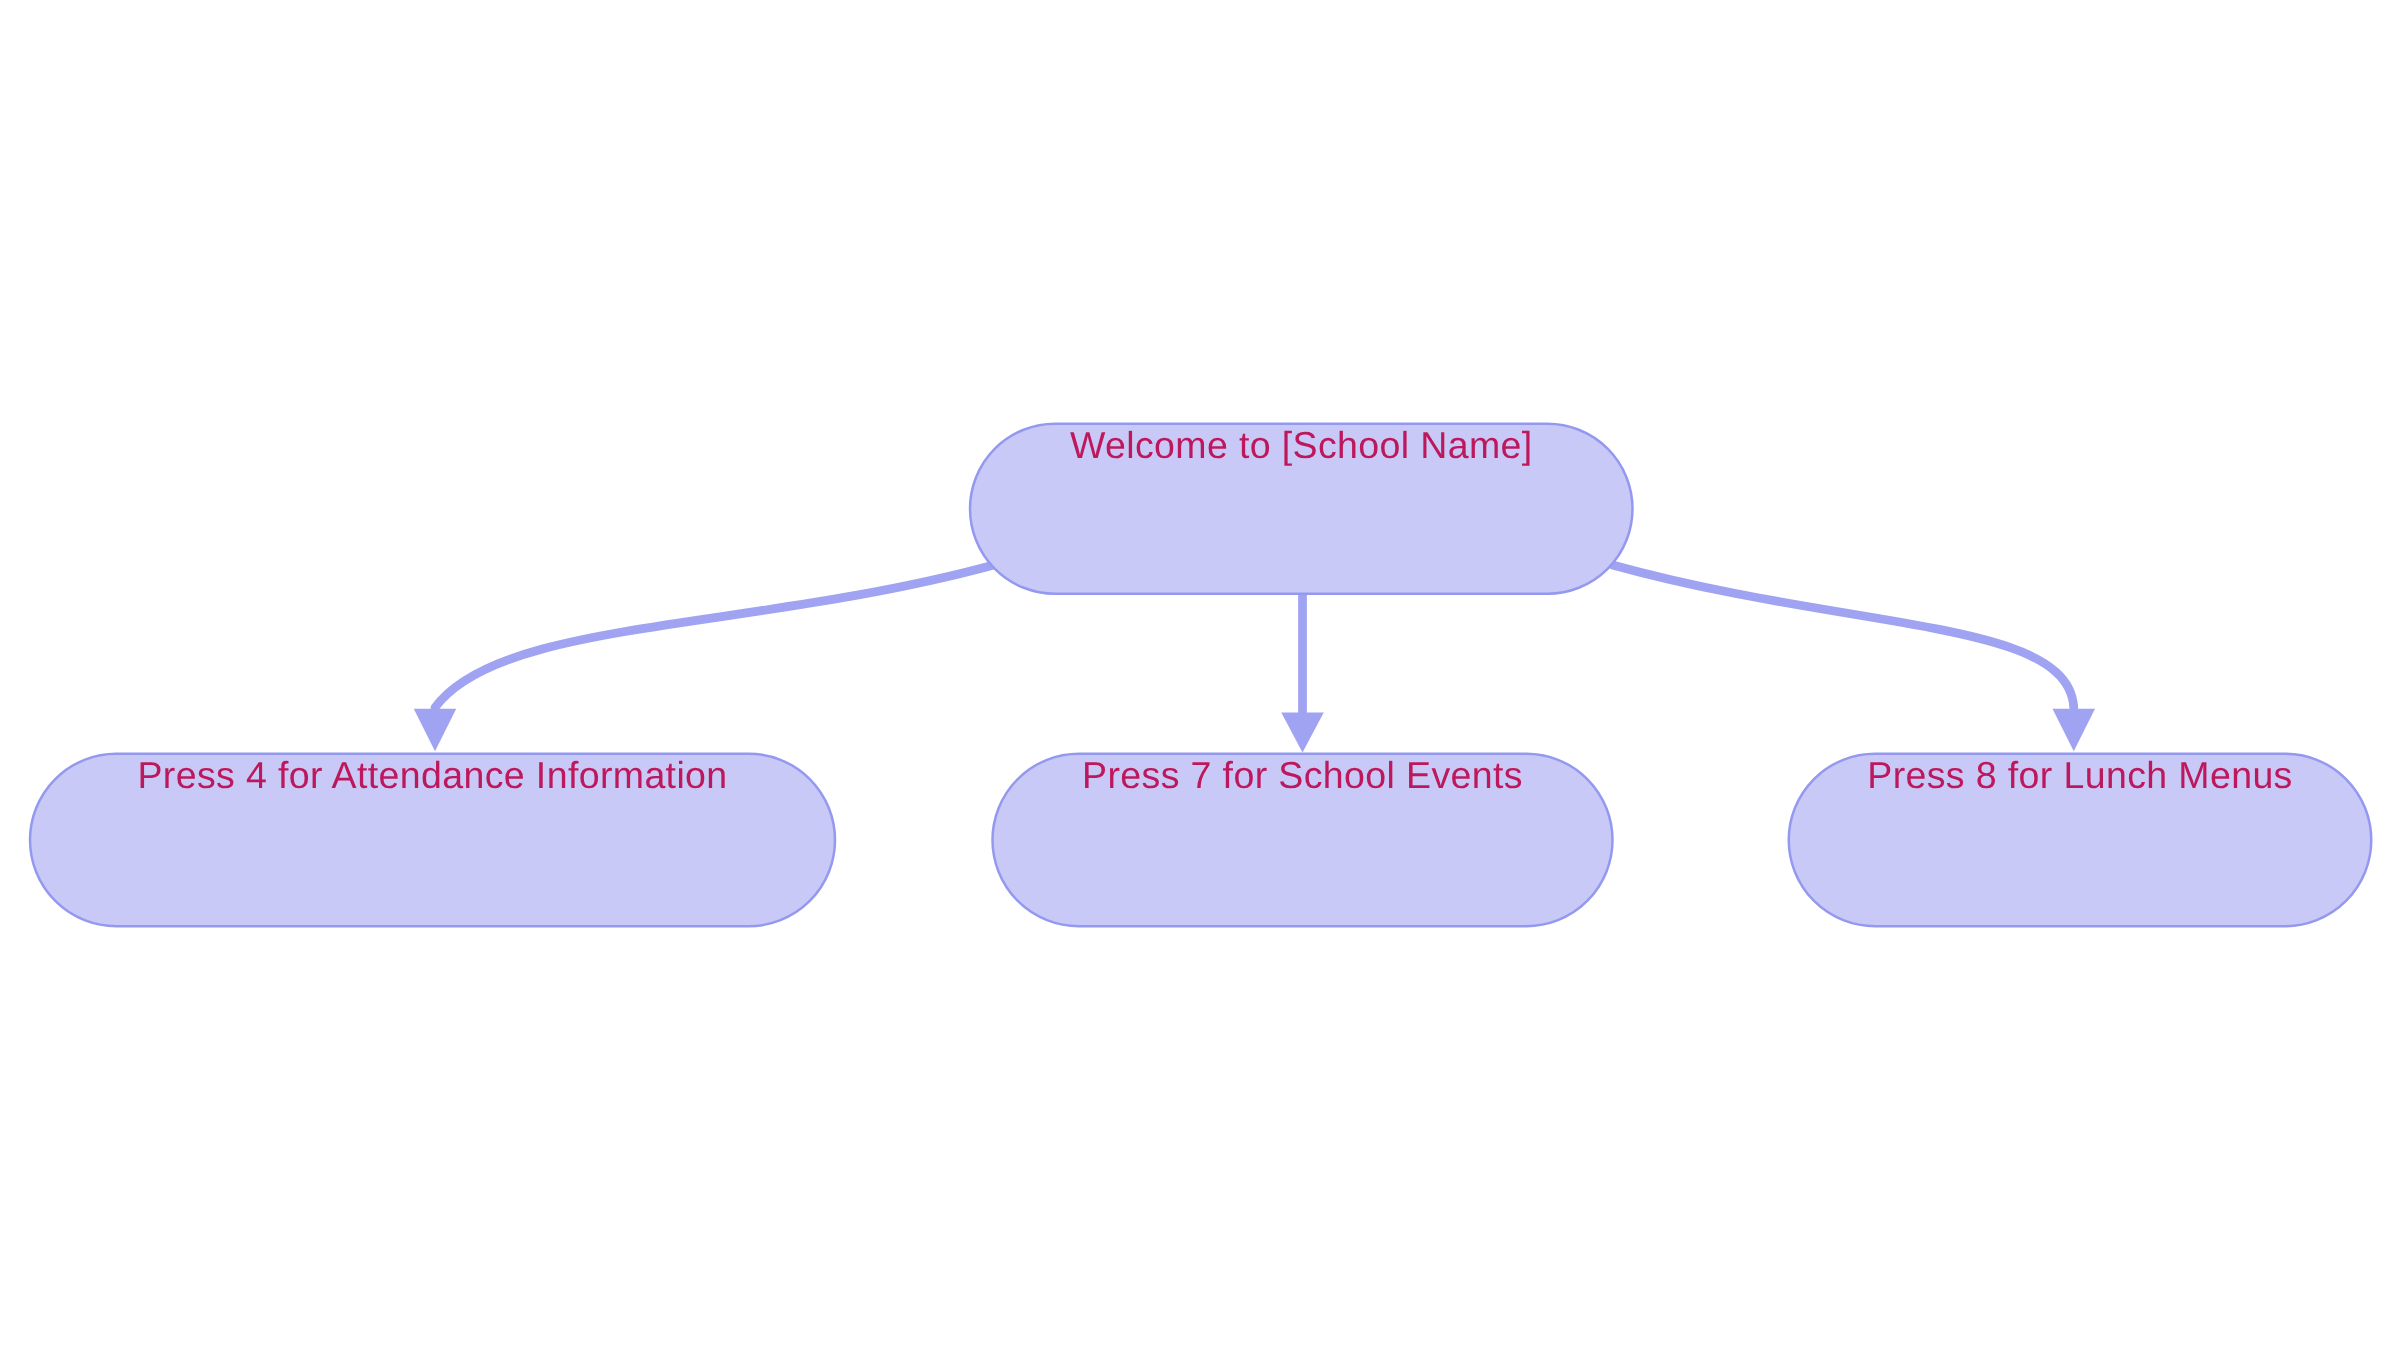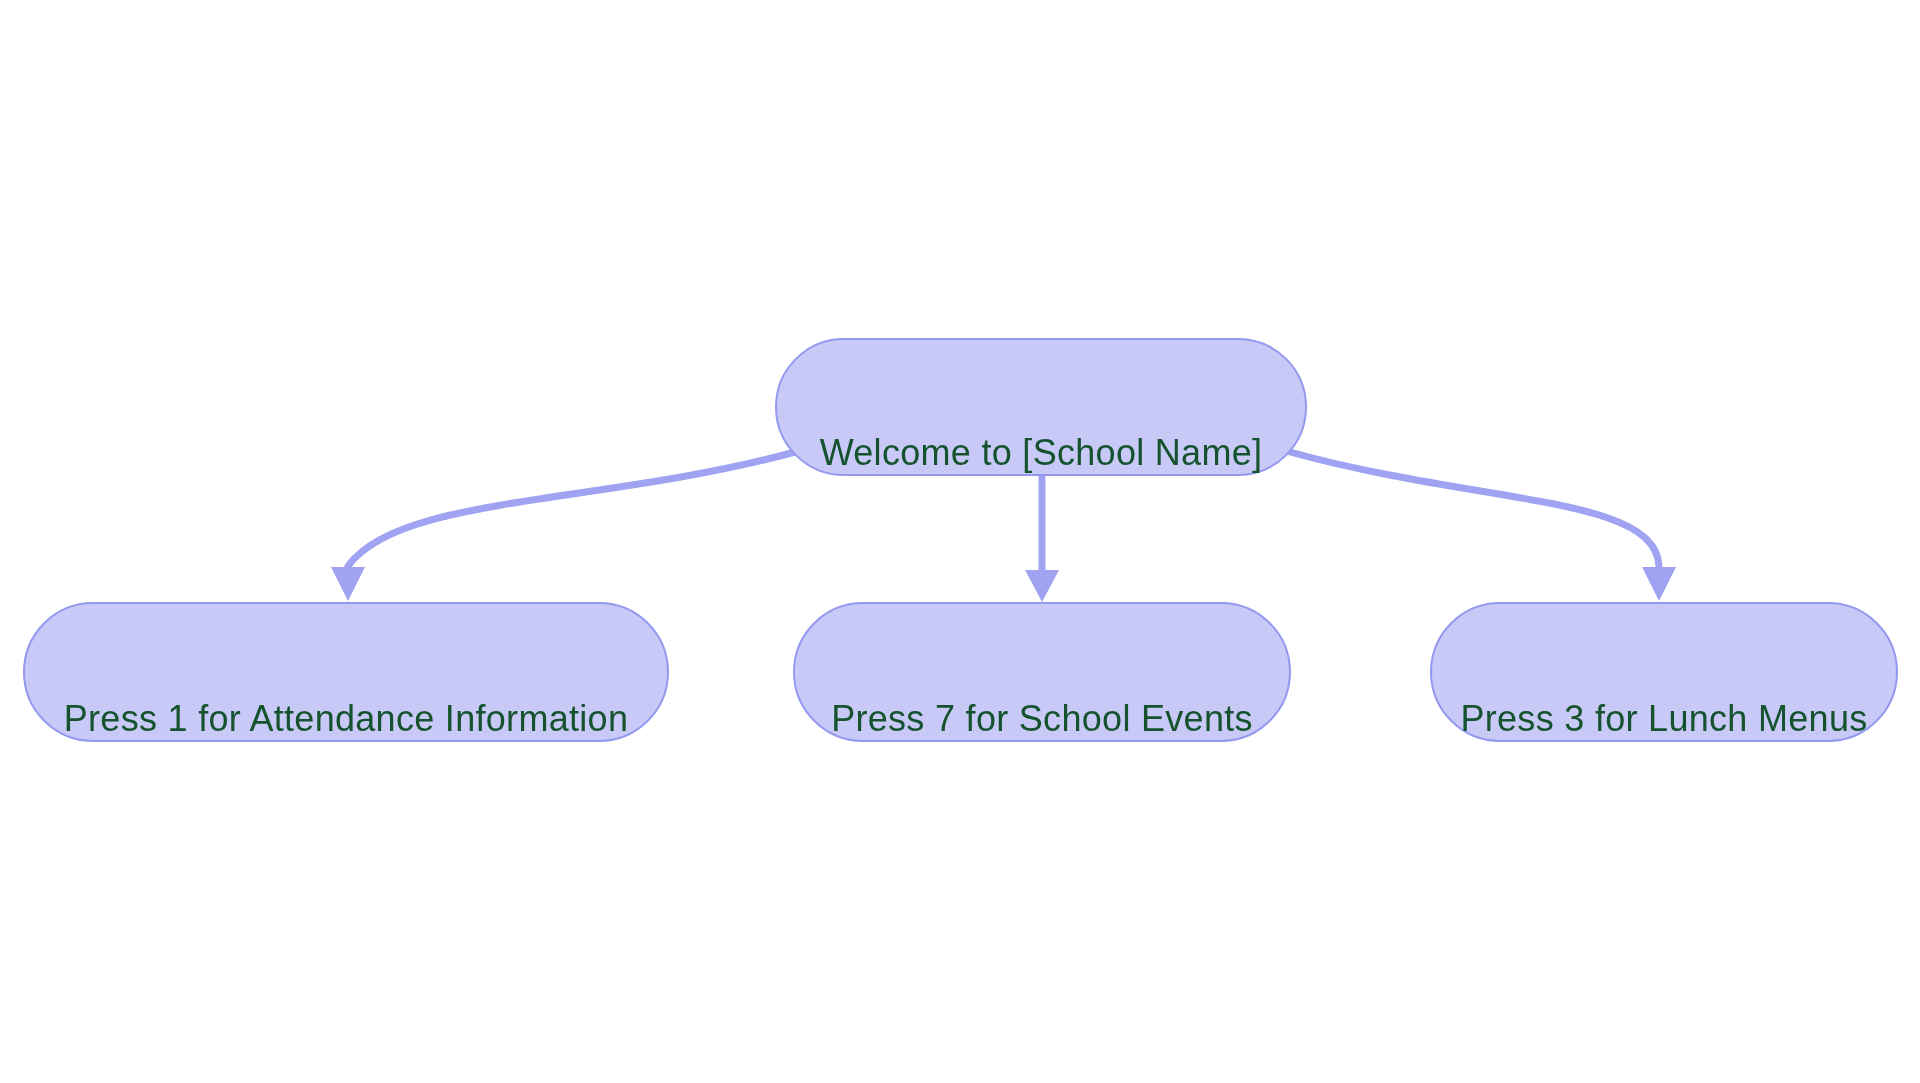--- a/index.html
+++ b/index.html
@@ -26,24 +26,24 @@
     z-index: 1;
   }
   .node {
     position: absolute;
     z-index: 2;
     box-sizing: border-box;
     background: #c8c9f7;
     border: 2.5px solid #9499f0;
     border-radius: 70px;
     display: flex;
-    align-items: flex-end;
+    align-items: flex-start;
     justify-content: center;
-    color: #14532d;
-    font-size: 36px;
+    color: #be185d;
+    font-size: 30px;
     letter-spacing: 0.3px;
     white-space: nowrap;
   }
   .node-root    { left: 775px;  top: 338px; width: 532px; height: 138px; }
   .node-child-1 { left: 23px;   top: 602px; width: 646px; height: 140px; }
   .node-child-2 { left: 793px;  top: 602px; width: 498px; height: 140px; }
   .node-child-3 { left: 1430px; top: 602px; width: 468px; height: 140px; }
 </style>
 </head>
 <body>
@@ -66,24 +66,24 @@
       <path d="M 1290 452 C 1482 505, 1655 495, 1659 566" fill="none" stroke="#9fa3f2" stroke-width="7" stroke-linecap="round"></path>
       <path d="M 1642 567 L 1676 567 L 1659 601 Z" fill="#9fa3f2" stroke="none"></path>
     </g>
   </svg>
 
   <div class="node node-root">
     <span>Welcome to [School Name]</span>
   </div>
 
   <div class="node node-child-1">
-    <span>Press 1 for Attendance Information</span>
+    <span>Press 4 for Attendance Information</span>
   </div>
 
   <div class="node node-child-2">
     <span>Press 7 for School Events</span>
   </div>
 
   <div class="node node-child-3">
-    <span>Press 3 for Lunch Menus</span>
+    <span>Press 8 for Lunch Menus</span>
   </div>
 
 </div>
 
 </body></html>

